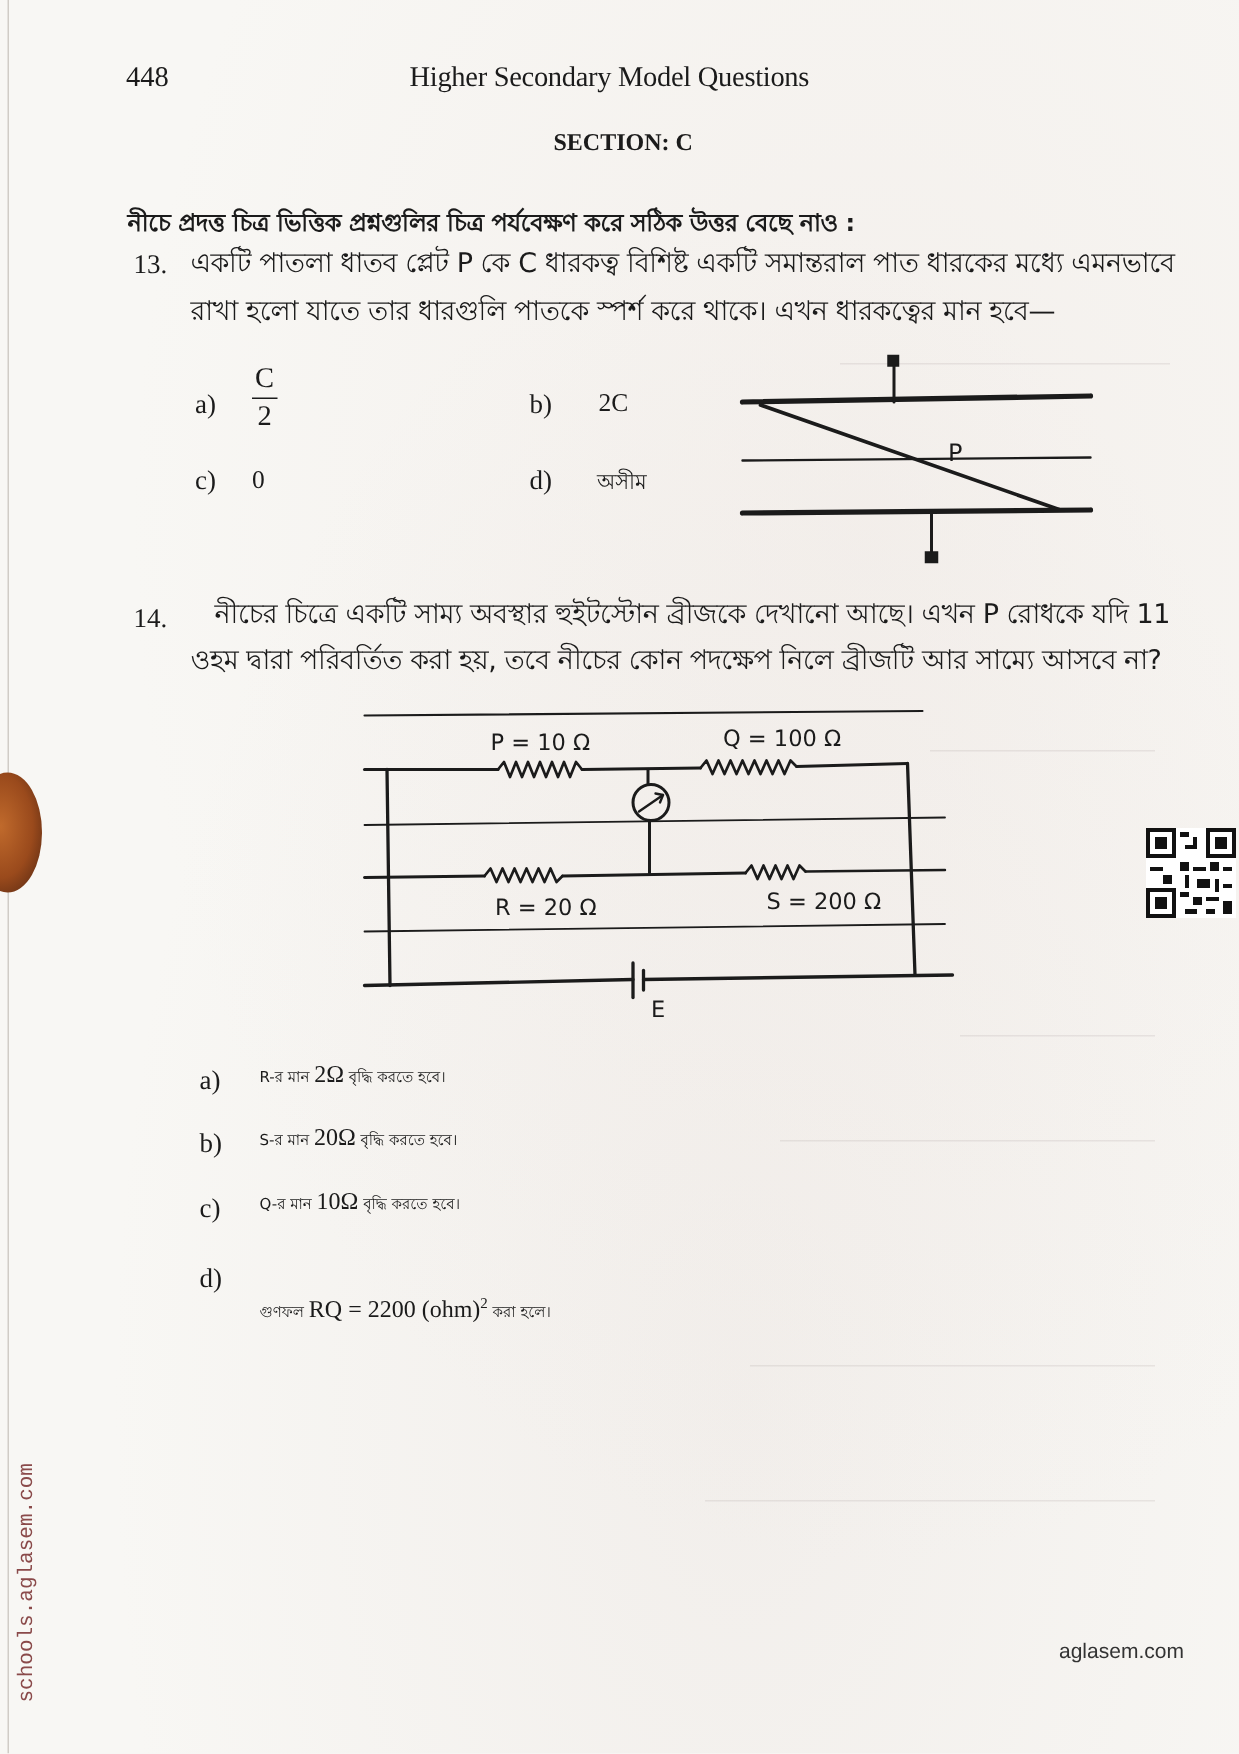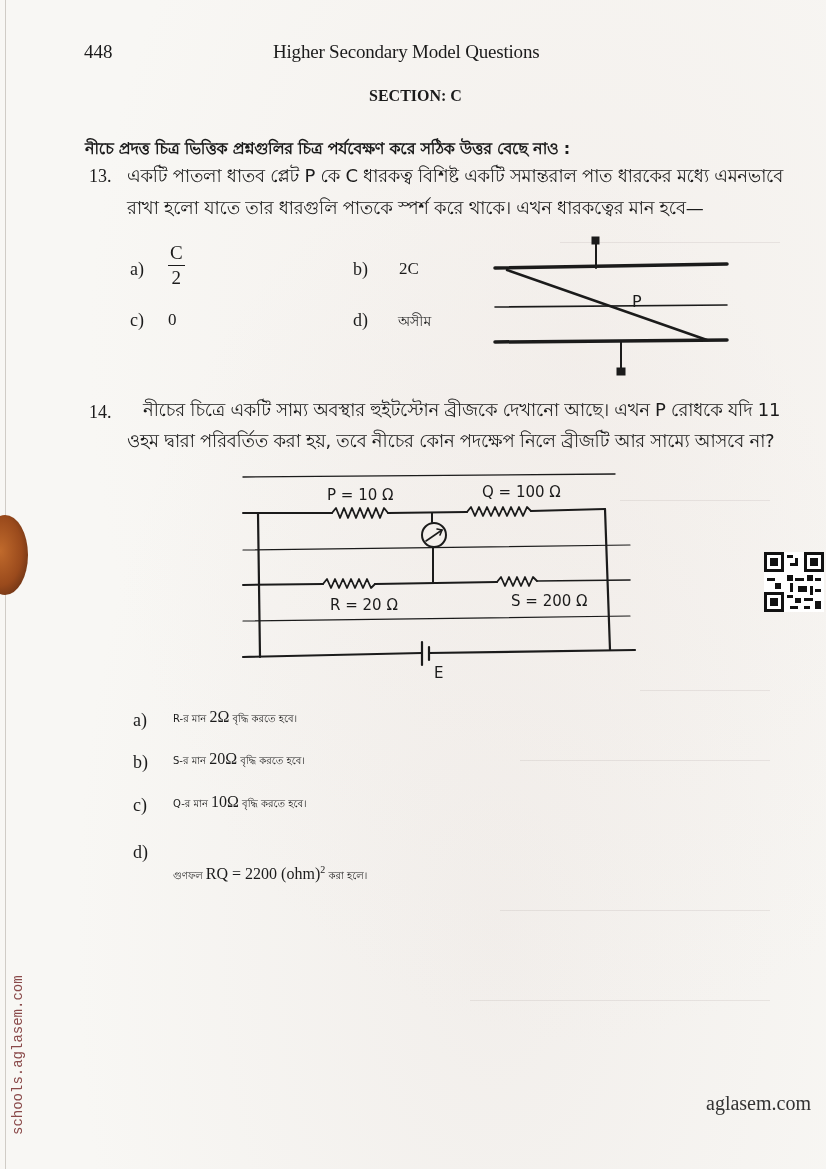--- a/index.html
+++ b/index.html
@@ -37,22 +37,22 @@
   .opt14 { font-size: 16px; font-family: "Liberation Serif", serif; }
   .opt14 .bn { font-family: "DejaVu Sans", sans-serif; font-size: 10px; }
   .watermark-side {
     position: absolute; left: 10px; top: 1135px;
     transform: rotate(-90deg); transform-origin: left top;
     font-family: "Liberation Mono", "DejaVu Sans Mono", monospace;
     font-size: 14px; color: #8a4a4a; white-space: nowrap;
   }
   .watermark-bottom {
     position: absolute; left: 706px; top: 1092px;
-    font-family: Liberation Serif, serif;
-    font-size: 20px; color: #333;
+    font-family: Liberation Sans, sans-serif;
+    font-size: 14px; color: #333;
   }
   .qr { position: absolute; left: 764px; top: 552px; width: 60px; height: 60px; }
   .ghost-line { position: absolute; height: 1px; background: rgba(120,110,110,0.12); }
 </style>
 </head>
 <body>
 
 <div class="page-bg"></div>
 <div class="binding-line"></div>
 <div class="hole"></div>

